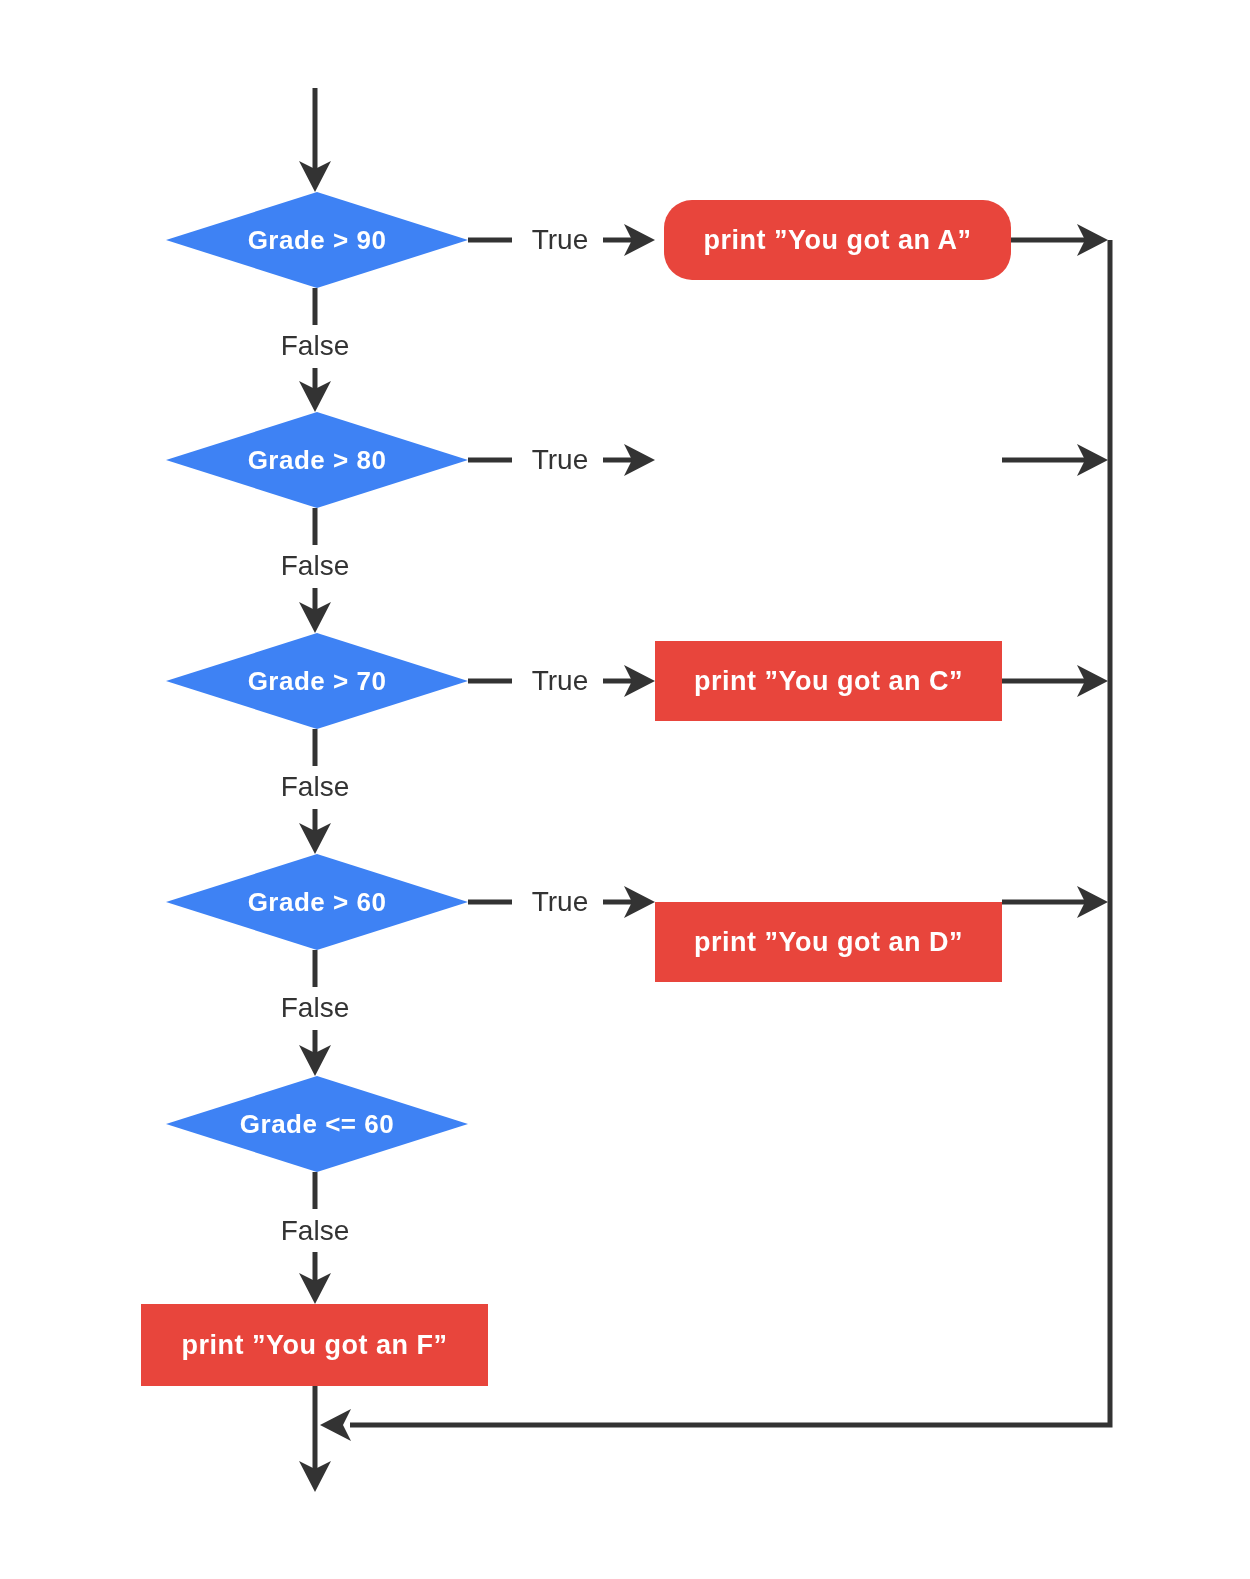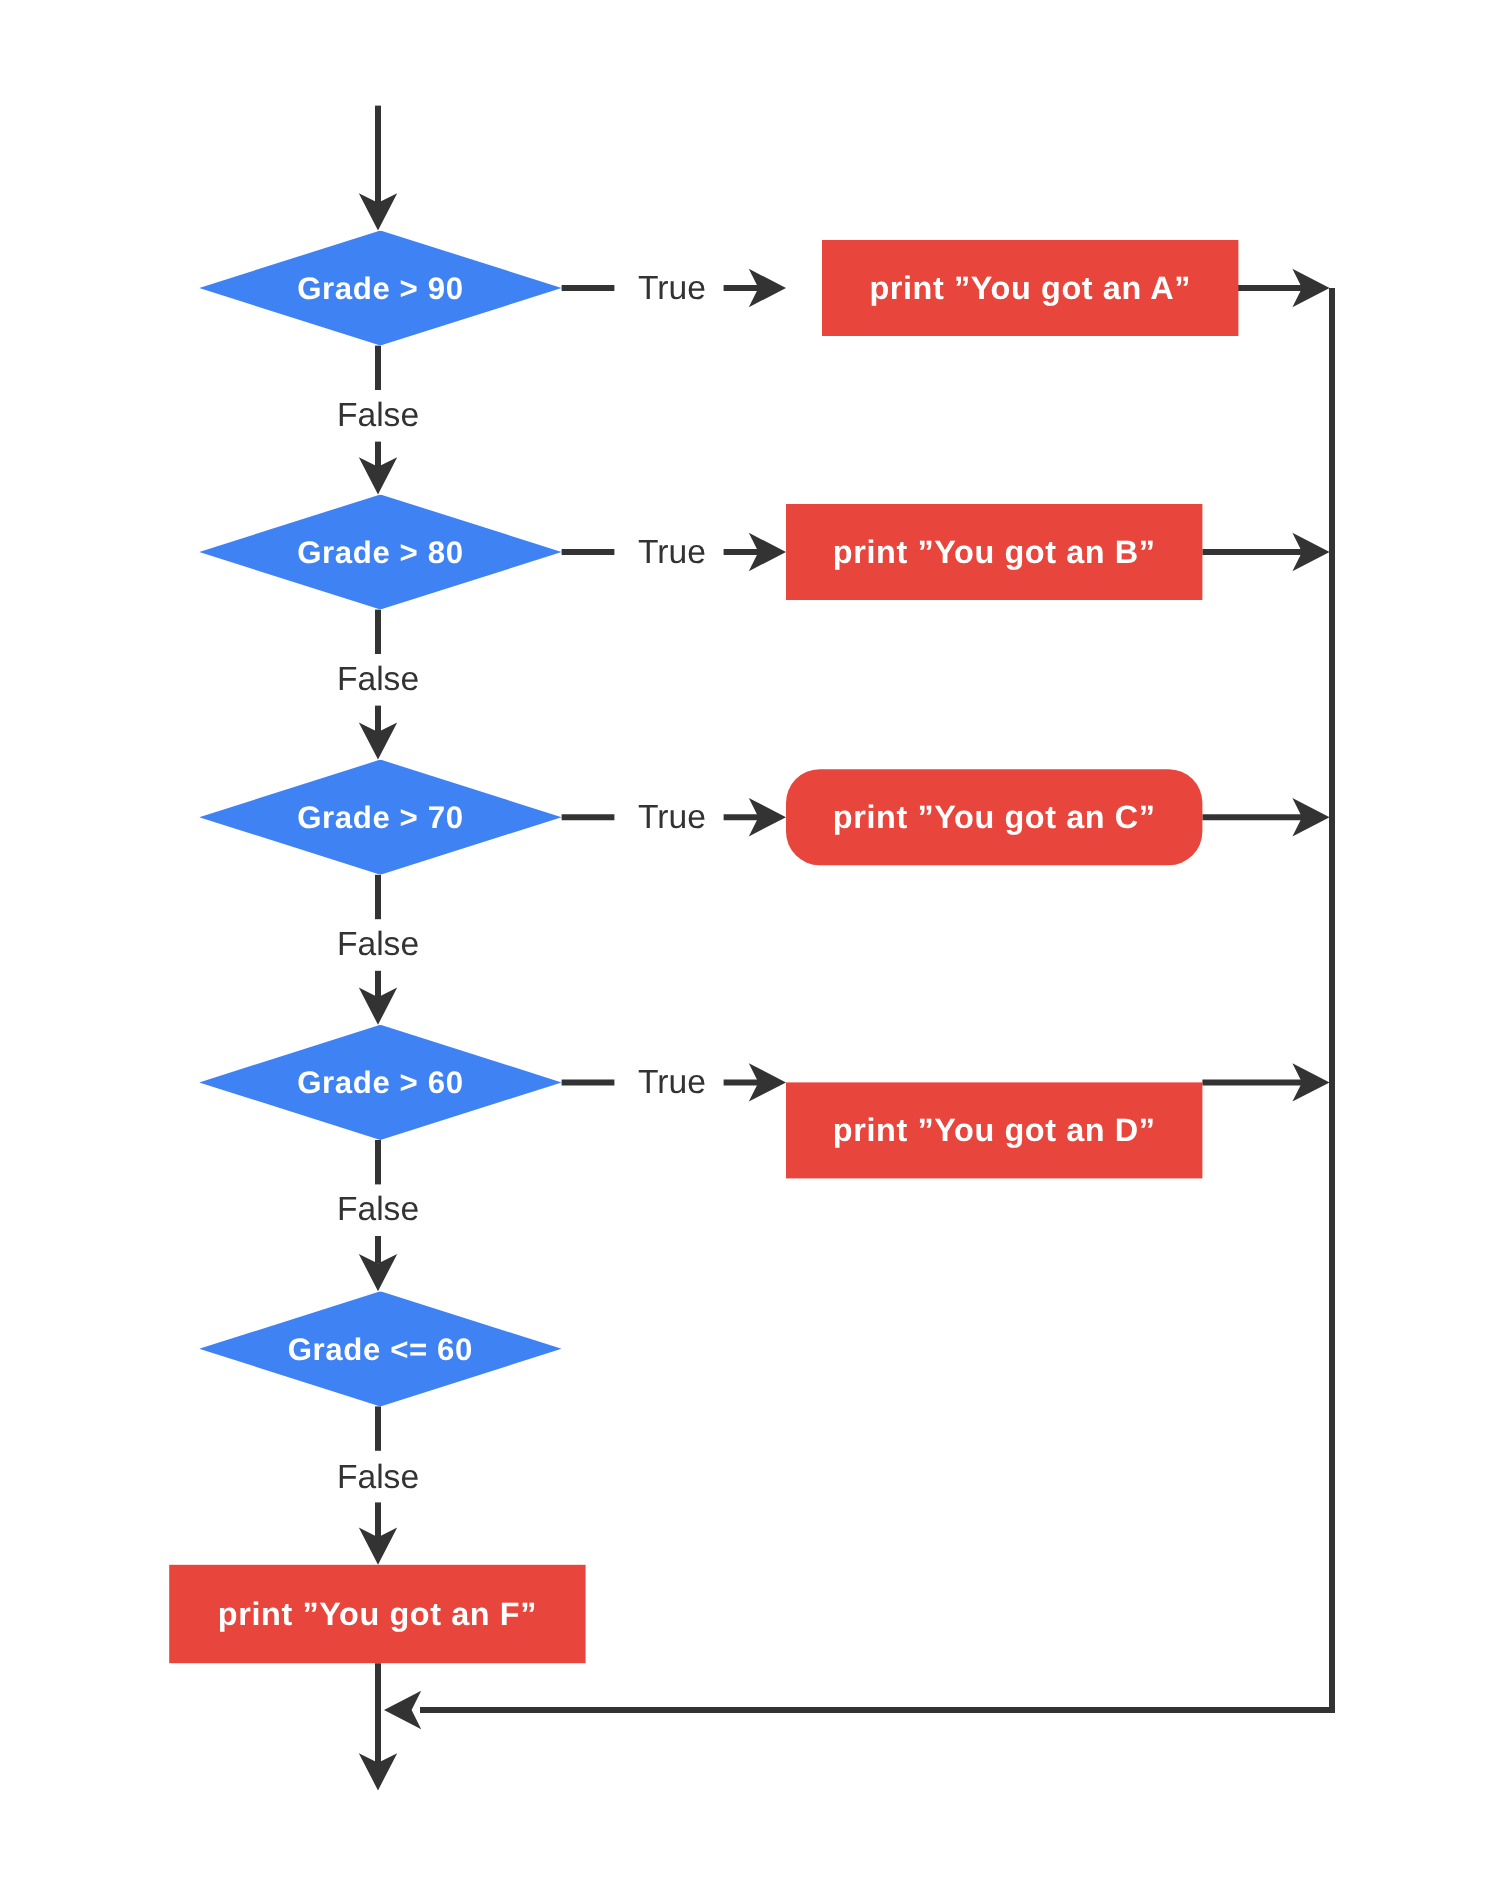--- a/index.html
+++ b/index.html
@@ -131,27 +131,24 @@
   <div class="diamond" style="left:166px;top:633px;">
     <span>Grade &gt; 70</span>
   </div>
   <div class="diamond" style="left:166px;top:854px;">
     <span>Grade &gt; 60</span>
   </div>
   <div class="diamond" style="left:166px;top:1076px;">
     <span>Grade &lt;= 60</span>
   </div>
 
-  <div class="process" style="left:685px;top:200px;">
+  <div class="process" style="left:664px;top:200px;border-radius:28px;">
     <span>print ”You got an A”</span>
   </div>
-  <div class="process" style="left:655px;top:420px;">
-    <span>print ”You got an B”</span>
-  </div>
-  <div class="process" style="left:655px;top:641px;border-radius:28px;">
+  <div class="process" style="left:655px;top:641px;">
     <span>print ”You got an C”</span>
   </div>
   <div class="process" style="left:655px;top:862px;margin-top:40px;">
     <span>print ”You got an D”</span>
   </div>
   <div class="process final" style="left:141px;top:1304px;">
     <span>print ”You got an F”</span>
   </div>
 
   <div class="branch-label" style="left:560px;top:240px;">True</div>

